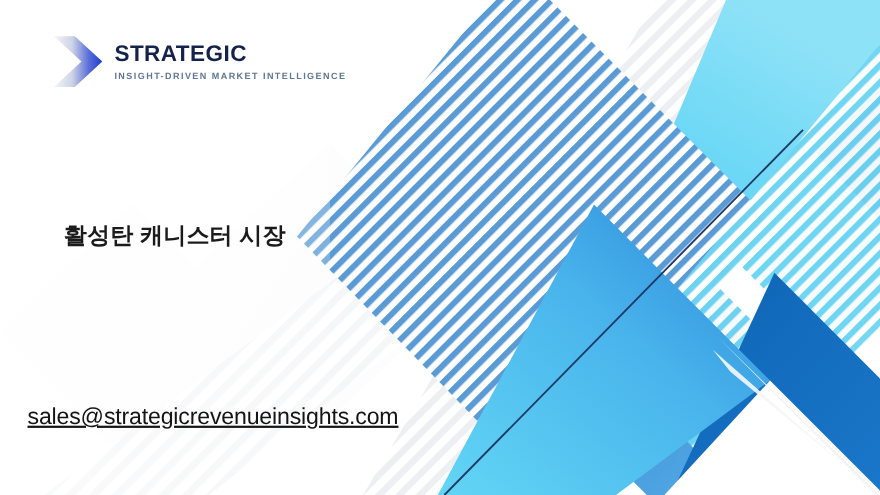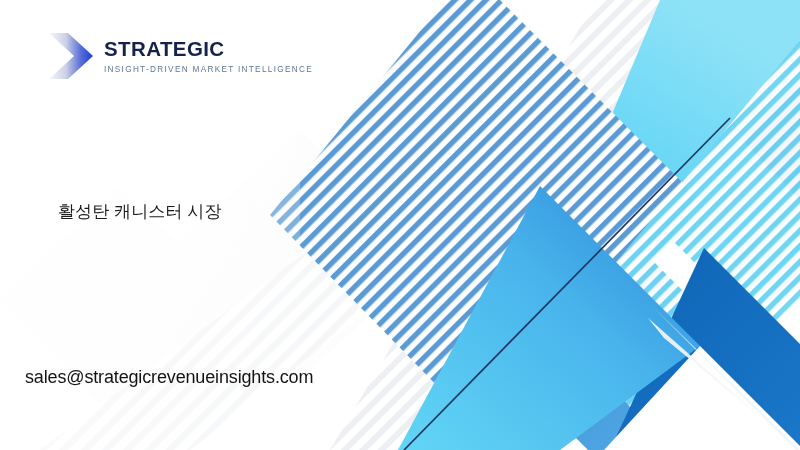--- a/index.html
+++ b/index.html
@@ -50,51 +50,52 @@
   .logo-line {
     font-size: 20.5px;
     font-weight: bold;
     letter-spacing: 0.4px;
     color: #15224b;
     line-height: 1.08;
     white-space: nowrap;
   }
   #logo-tagline {
     font-size: 8.2px;
-    font-weight: normal;
+    font-weight: bold;
     letter-spacing: 1.32px;
     color: #5f7694;
     margin-top: 5px;
     white-space: nowrap;
   }
 
   
   #report-title {
     position: absolute;
     left: 58px;
     top: 200px;
     z-index: 5;
-    font-size: 17px;
-    font-weight: normal;
+    font-size: 21px;
+    font-weight: bold;
     color: #1b1b1b;
     letter-spacing: 0.1px;
     white-space: nowrap;
   }
 
   
   #contact-email {
     position: absolute;
     left: 25px;
     top: 367px;
     z-index: 5;
-    font-size: 18px;
+    font-size: 21px;
     font-weight: normal;
     color: #141414;
     letter-spacing: -0.15px;
     white-space: nowrap;
+    text-decoration: underline;
   }
 </style>
 </head>
 <body>
 
 <div id="slide">
 
   <svg id="bg-art" viewBox="0 0 800 450" preserveAspectRatio="none" aria-hidden="true">
     <defs>
 

